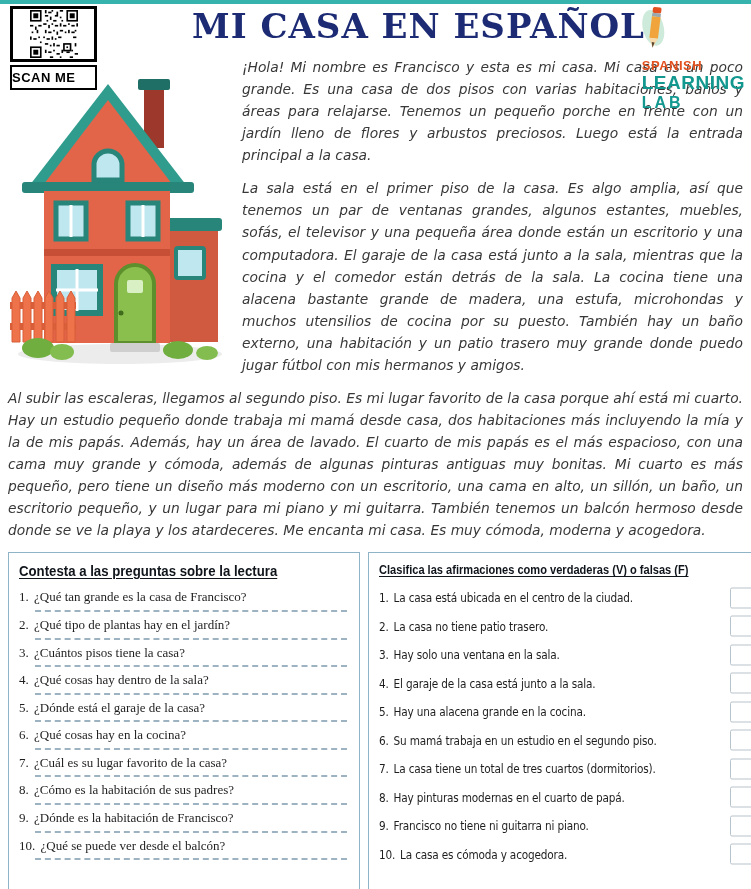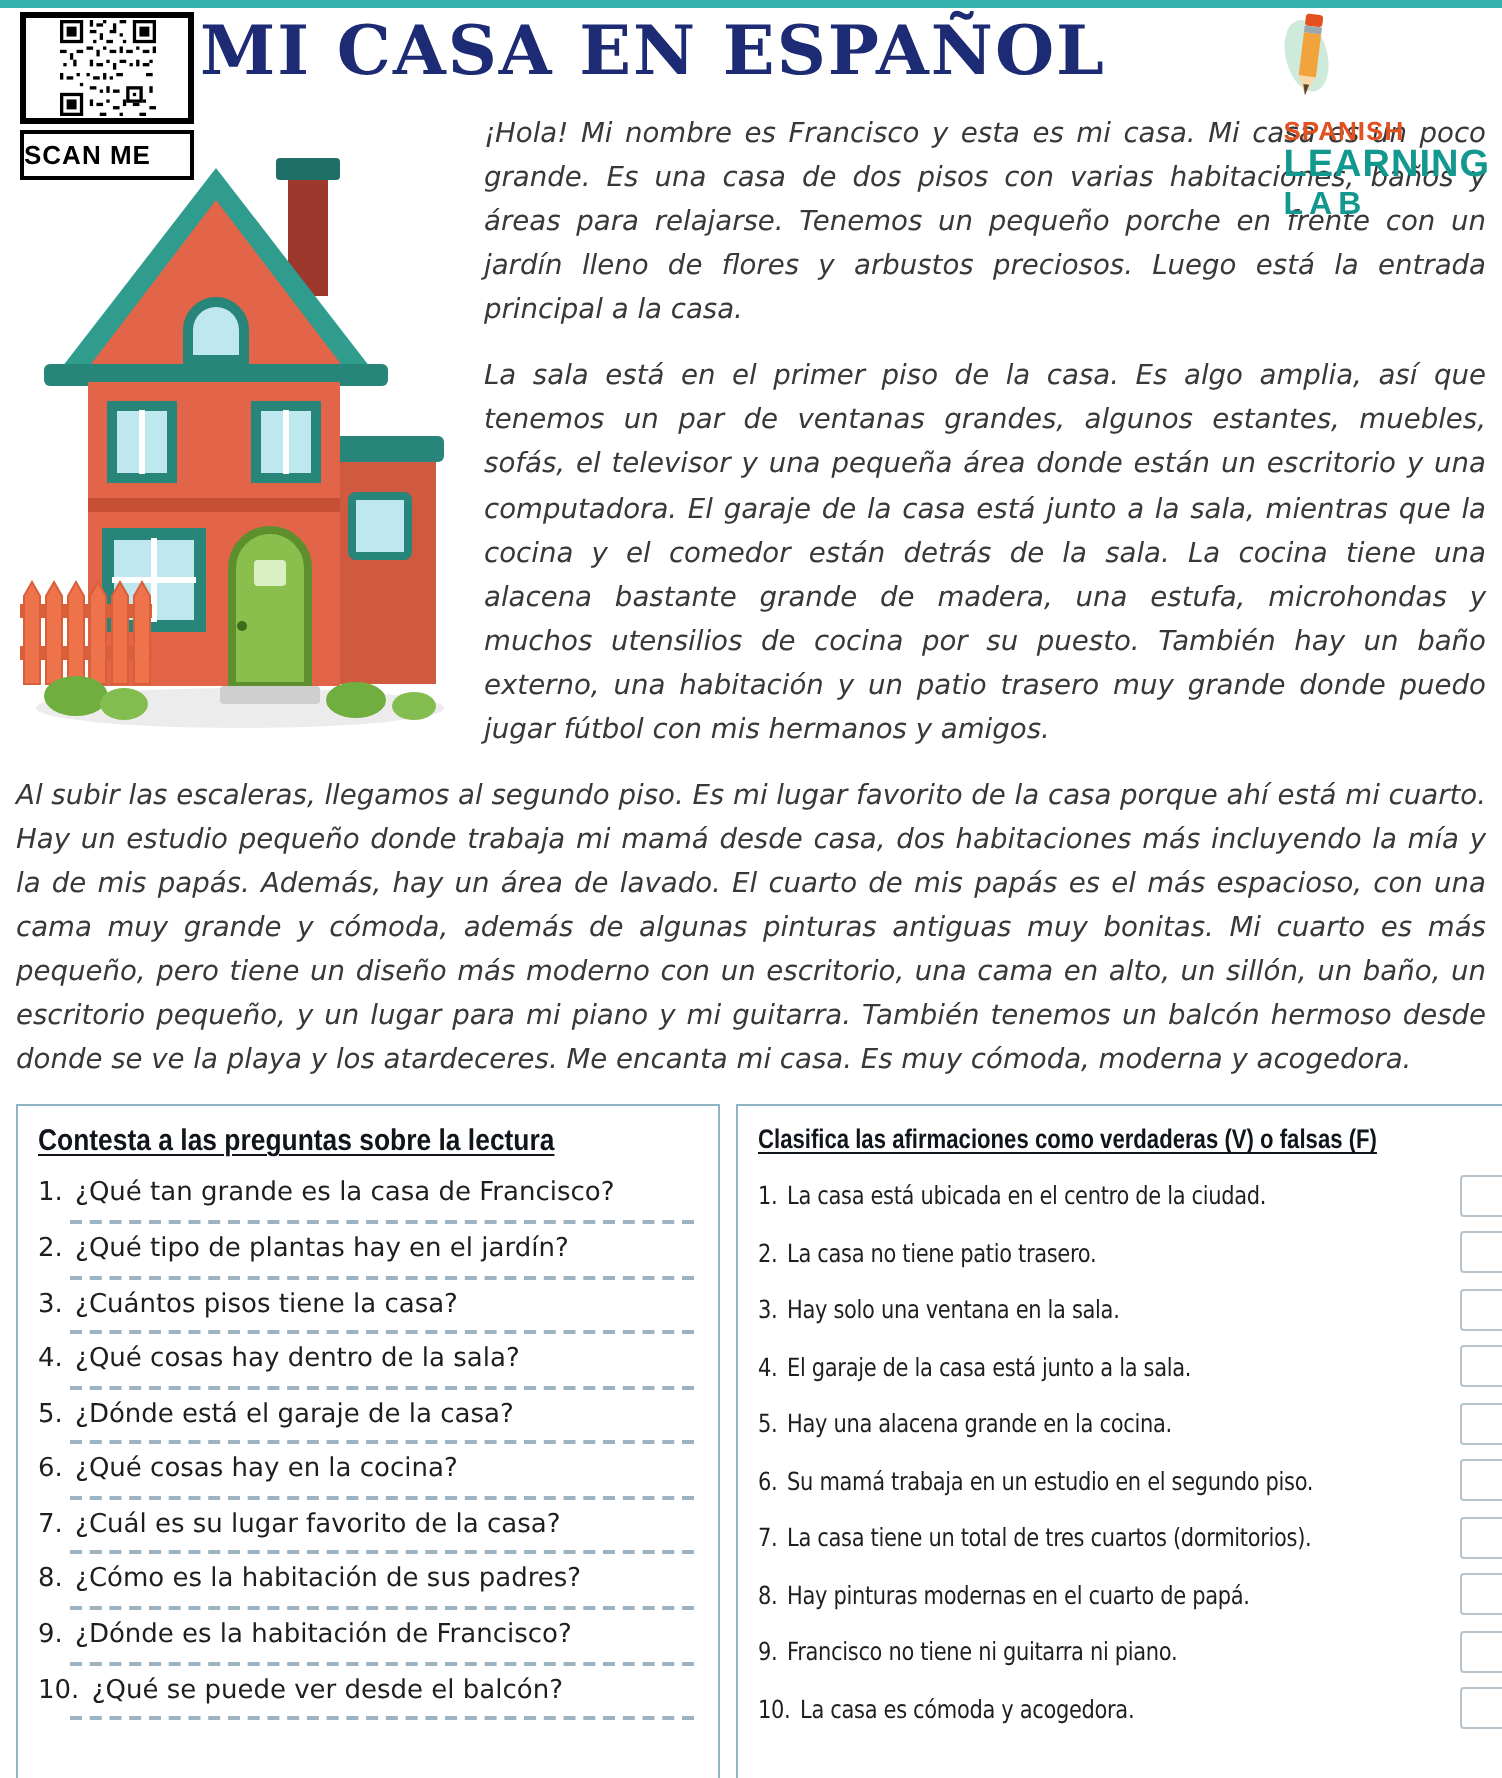--- a/index.html
+++ b/index.html
@@ -11,21 +11,21 @@
   .page{position:relative;width:751px;height:889px;overflow:hidden;background:#fff;
         font-family:"DejaVu Sans",sans-serif;}
   .top-bar{position:absolute;top:0;left:0;right:0;height:4px;background:var(--accent-teal);}
 
   
   .qr-wrap{position:absolute;top:6px;left:10px;width:87px;}
   .qr{border:3px solid #000;height:56px;background:#fff;display:flex;align-items:center;justify-content:center;}
   .qr svg{height:48px;width:48px;}
   .scanme{margin-top:3px;border:2px solid #000;background:#fff;
           font:bold 13px "Liberation Sans",sans-serif;padding:3px 0;letter-spacing:.5px;color:#000;}
-  .title{position:absolute;top:6px;left:100px;width:545px;margin:0;text-align:left;
+  .title{position:absolute;top:6px;left:100px;width:545px;margin:0;text-align:right;
          font-family:"DejaVu Serif",serif;font-weight:bold;font-size:34px;letter-spacing:1px;
          color:var(--title-navy);}
   .logo{position:absolute;top:4px;right:6px;display:flex;gap:5px;align-items:flex-start;flex-direction:column;}
   .logo-text{display:flex;flex-direction:column;line-height:1.1;font-family:"Liberation Sans",sans-serif;}
   .logo-text .l1{color:var(--logo-orange);font-weight:bold;font-size:13px;letter-spacing:.5px;}
   .logo-text .l2{color:var(--logo-teal);font-weight:bold;font-size:19px;letter-spacing:.5px;}
   .logo-text .l3{color:var(--logo-teal);font-weight:bold;font-size:16px;letter-spacing:3px;}
 
   
   .reading{padding:56px 8px 0 8px;}
@@ -35,21 +35,21 @@
 
   
   .bottom{display:flex;gap:8px;margin:8px 8px 0 8px;}
   .qbox{flex:0 0 352px;border:1px solid var(--box-border);padding:7px 10px;height:400px;}
   .tfbox{flex:1;border:1px solid var(--box-border);padding:7px 10px;height:400px;}
   .box-title{margin:2px 0 10px;font:bold 15px "Liberation Sans",sans-serif;color:#10151c;
              text-decoration:underline;text-underline-offset:2px;white-space:nowrap;transform-origin:0 50%;}
   .box-title.cond-left{transform:scaleX(0.88);}
   .box-title.cond-right{font-size:13.5px;transform:scaleX(0.82);}
 
-  .qitem{margin-bottom:2px;}
+  .qitem{margin-bottom:2px;font-family:Liberation Serif, serif;}
   .qtext{font-size:13px;line-height:1.2;color:#1e1e1e;}
   .qnum{margin-right:2px;}
   .answer-line{height:7px;border-bottom:2px dashed var(--dash-color);margin:0 2px 5px 16px;}
 
   .tfitem{position:relative;display:flex;align-items:center;min-height:21px;margin-bottom:7.5px;padding-right:34px;}
   .tftext{font-size:12.5px;letter-spacing:-0.2px;white-space:nowrap;color:#1e1e1e;
           transform:scaleX(0.84);transform-origin:0 50%;}
   .tfcheckbox{position:absolute;right:0;top:50%;transform:translateY(-50%);
               width:26px;height:21px;border:1.5px solid #b7c3cb;border-radius:2px;background:#fff;}
 </style>

